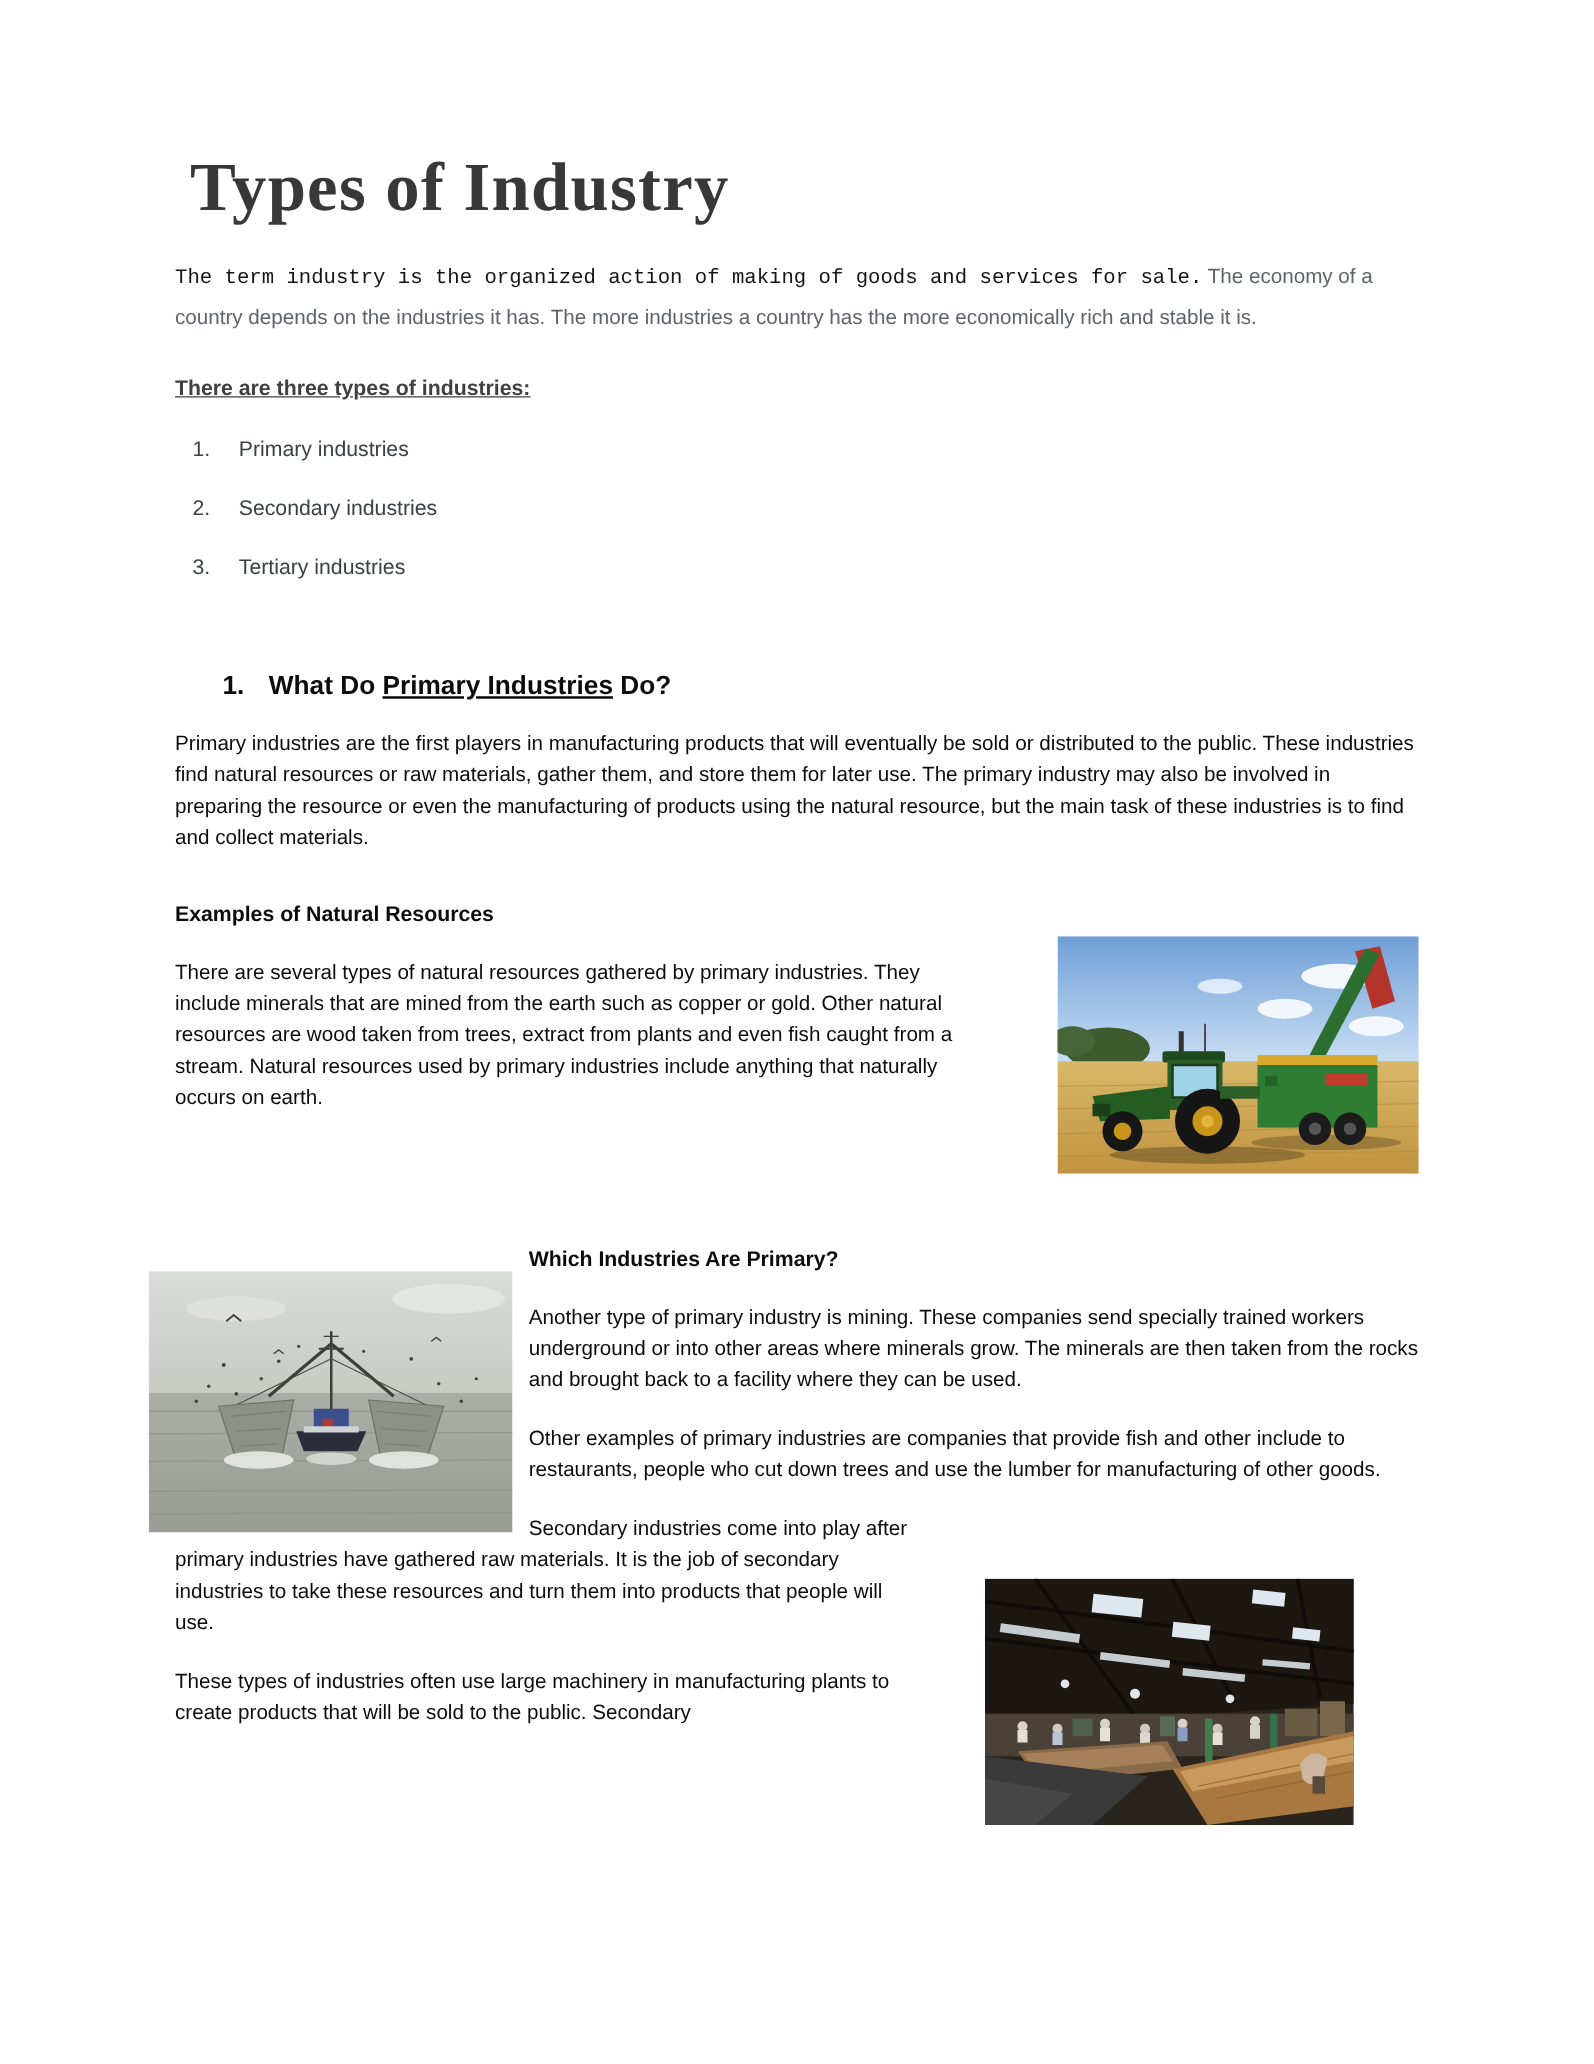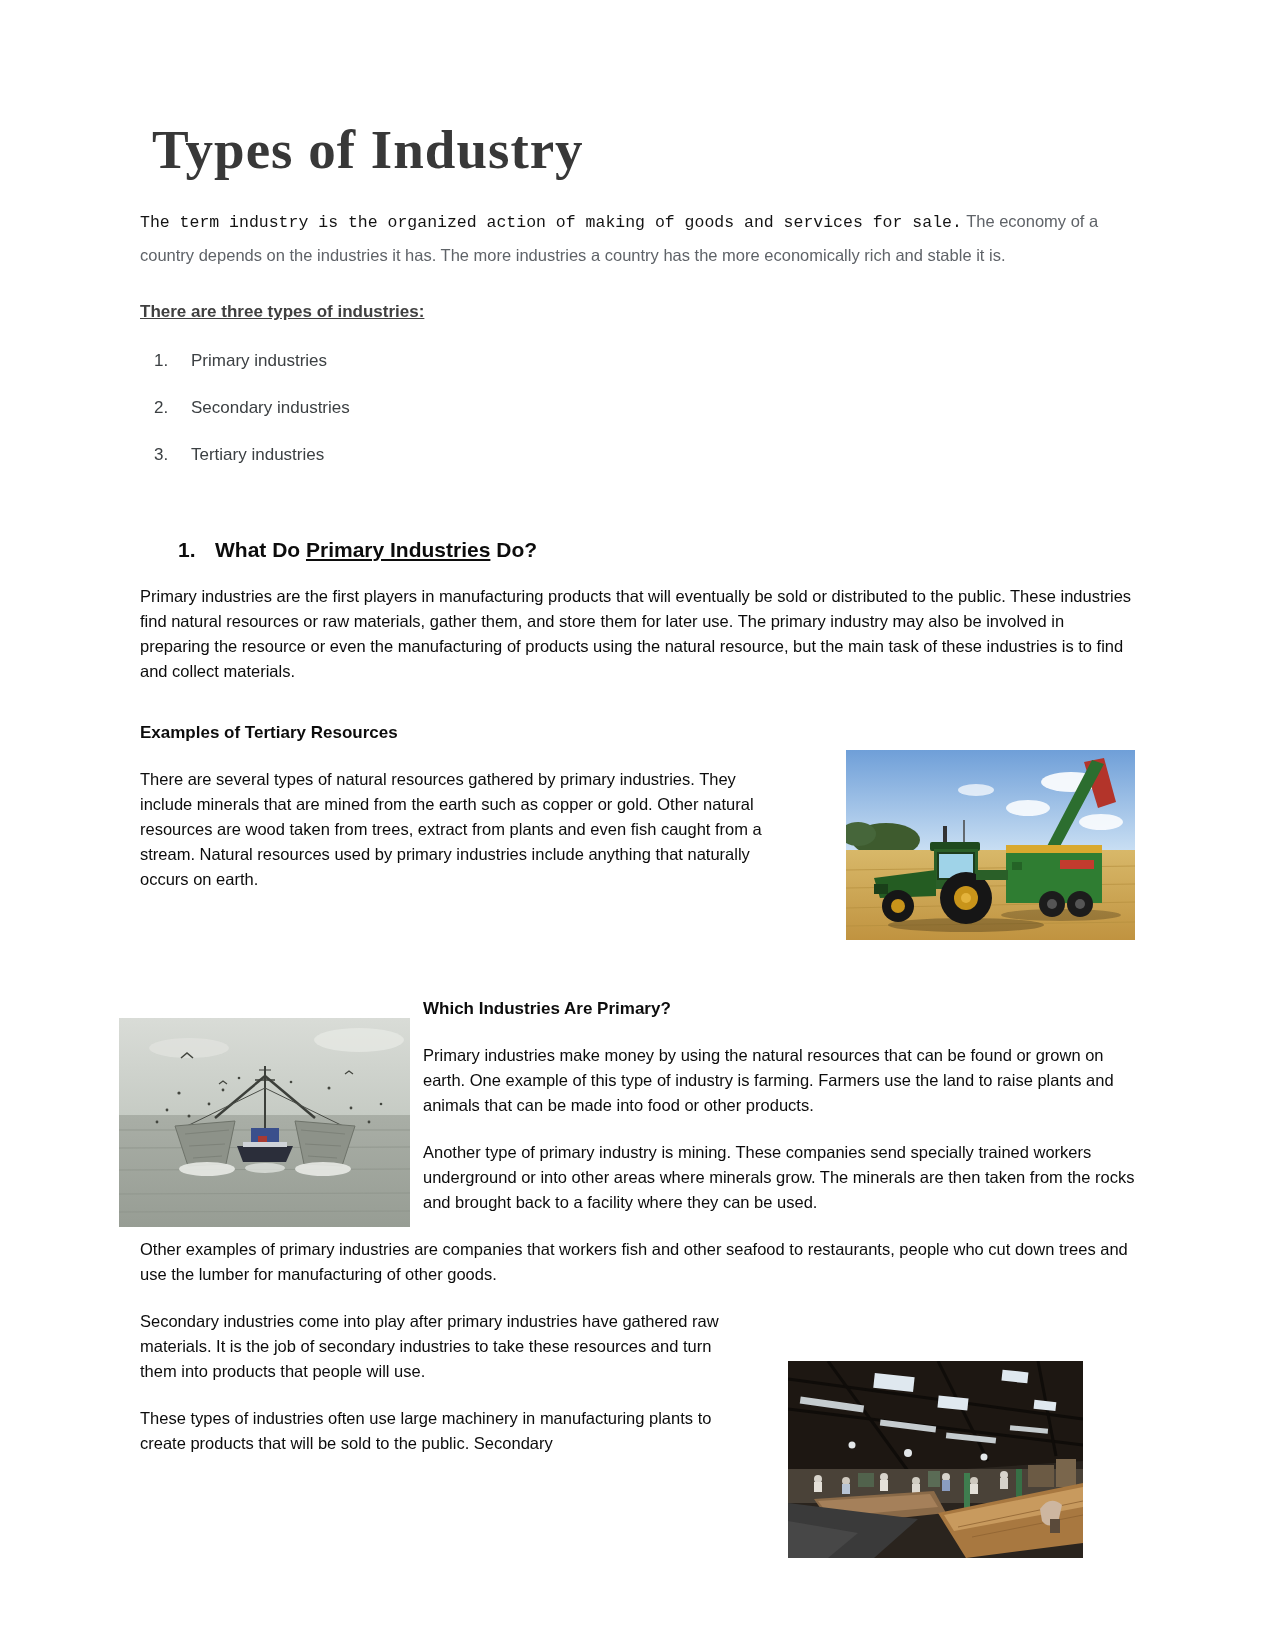--- a/index.html
+++ b/index.html
@@ -185,21 +185,21 @@
         <polygon points="28,128 90,120 90,146 34,148" fill="#245c22"></polygon>
         <rect x="28" y="134" width="14" height="10" fill="#1a3f19"></rect>
         <circle cx="120" cy="148" r="26" fill="#161616"></circle>
         <circle cx="120" cy="148" r="12" fill="#c8941a"></circle>
         <circle cx="120" cy="148" r="5" fill="#e3b33c"></circle>
         <circle cx="52" cy="156" r="16" fill="#161616"></circle>
         <circle cx="52" cy="156" r="7" fill="#c8941a"></circle>
         <rect x="130" y="120" width="32" height="10" fill="#2a5f28"></rect>
       </svg>
 
-      <div class="sub-heading examples-heading">Examples of Tertiary Resources</div>
+      <div class="sub-heading examples-heading">Examples of Natural Resources</div>
       <p class="para">There are several types of natural resources gathered by primary industries. They include minerals that are mined from the earth such as copper or gold. Other natural resources are wood taken from trees, extract from plants and even fish caught from a stream. Natural resources used by primary industries include anything that naturally occurs on earth.</p>
     </div>
 
     <div class="which-block">
 
       <svg class="photo photo-fishing" viewBox="0 0 291 209" xmlns="http://www.w3.org/2000/svg">
         <defs>
           <linearGradient id="sky2" x1="0" y1="0" x2="0" y2="1">
             <stop offset="0" stop-color="#d9dcd7"></stop>
               <stop offset="1" stop-color="#c6cbc4"></stop>
@@ -262,25 +262,24 @@
           <circle cx="262" cy="86" r="1.3"></circle>
             <circle cx="120" cy="60" r="1.3"></circle>
             <circle cx="172" cy="64" r="1.3"></circle>
         </g>
         <path d="M62 40 l6 -5 l6 5" stroke="#43463f" stroke-width="1.6" fill="none"></path>
         <path d="M100 66 l4 -3 l4 3" stroke="#43463f" stroke-width="1.2" fill="none"></path>
         <path d="M226 56 l4 -3 l4 3" stroke="#43463f" stroke-width="1.2" fill="none"></path>
       </svg>
 
       <div class="sub-heading which-heading">Which Industries Are Primary?</div>
-      <p class="para">Primary industries make money by using the natural resources that can be found or grown on earth. One example of this type of industry is farming. Farmers use the land to raise plants and animals that can be made into food or other products.</p>
       <p class="para">Another type of primary industry is mining. These companies send specially trained workers underground or into other areas where minerals grow. The minerals are then taken from the rocks and brought back to a facility where they can be used.</p>
     </div>
 
-    <p class="para">Other examples of primary industries are companies that workers fish and other seafood to restaurants, people who cut down trees and use the lumber for manufacturing of other goods.</p>
+    <p class="para">Other examples of primary industries are companies that provide fish and other include to restaurants, people who cut down trees and use the lumber for manufacturing of other goods.</p>
 
     <div class="sec2-block clearfix">
 
       <svg class="photo photo-factory" viewBox="0 0 295 197" xmlns="http://www.w3.org/2000/svg">
         <rect x="0" y="0" width="295" height="197" fill="#2a241e"></rect>
 
         <polygon points="0,0 295,0 295,100 0,120" fill="#1d1712"></polygon>
         <g stroke="#0f0c09" stroke-width="3">
           <line x1="0" y1="18" x2="295" y2="58"></line>
           <line x1="0" y1="48" x2="295" y2="84"></line>

